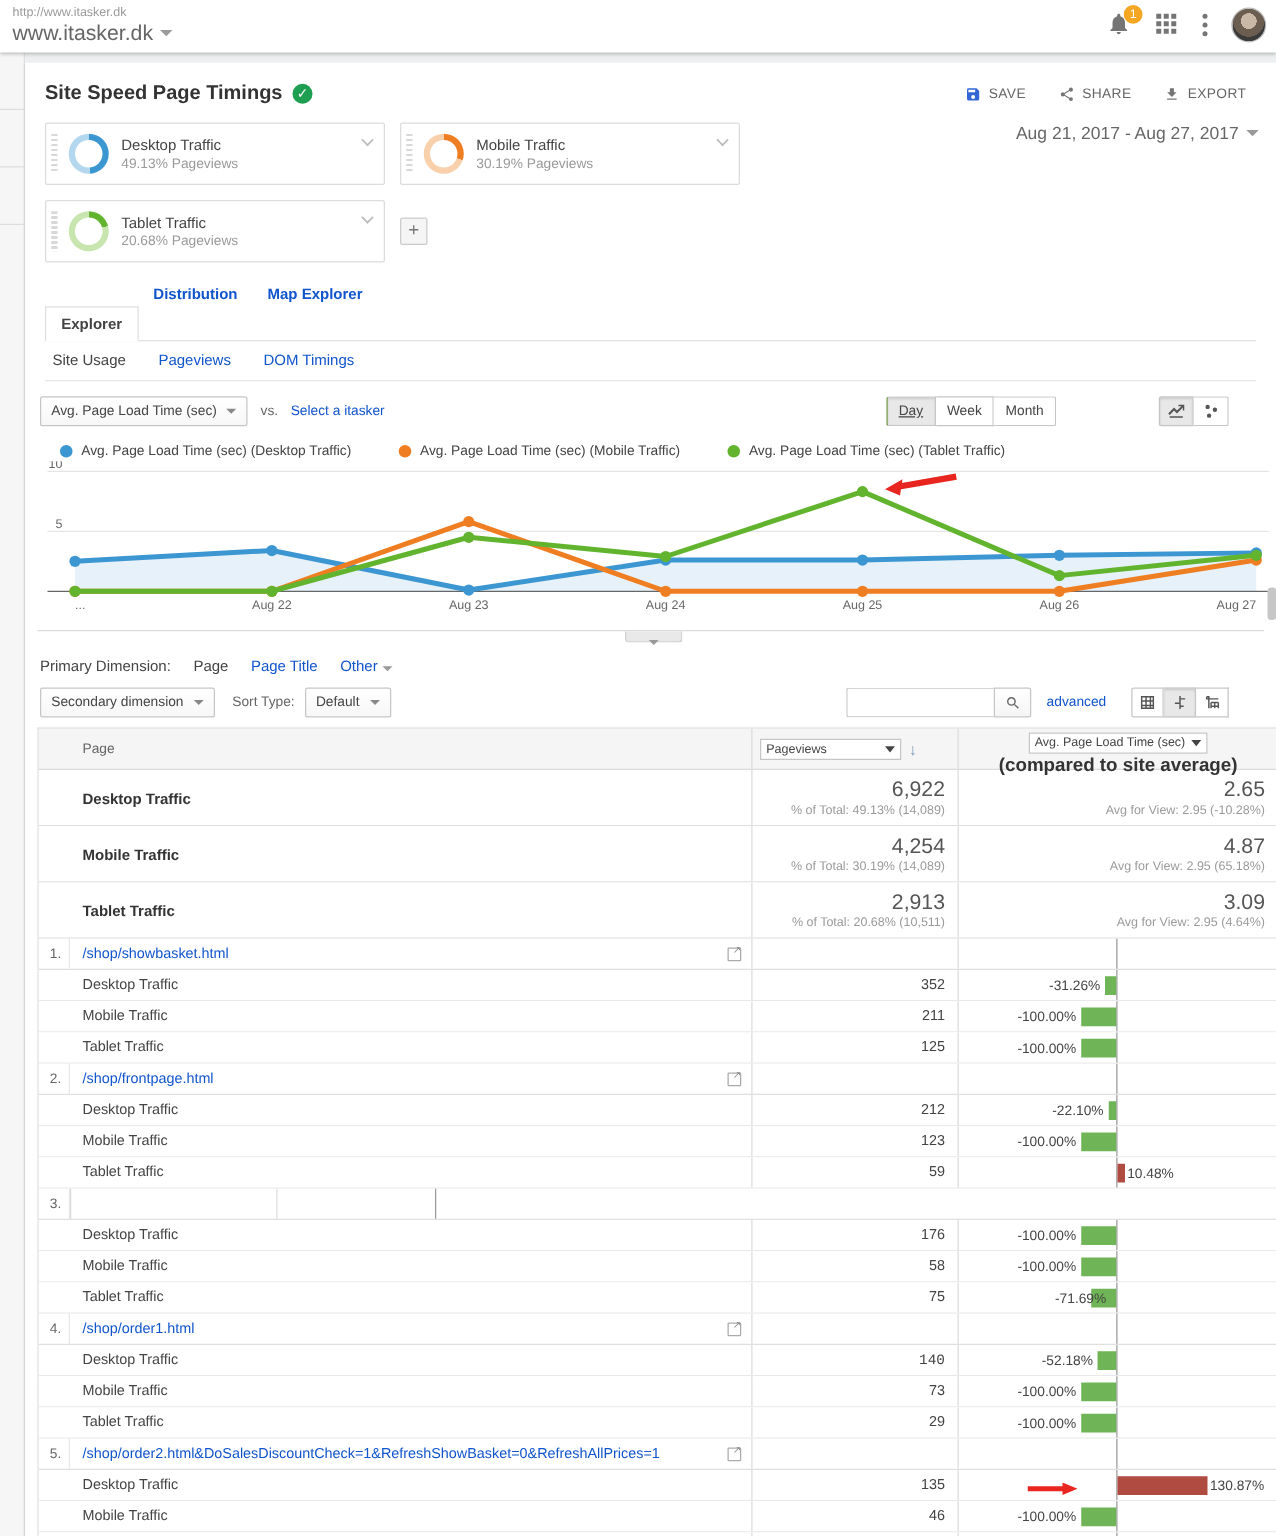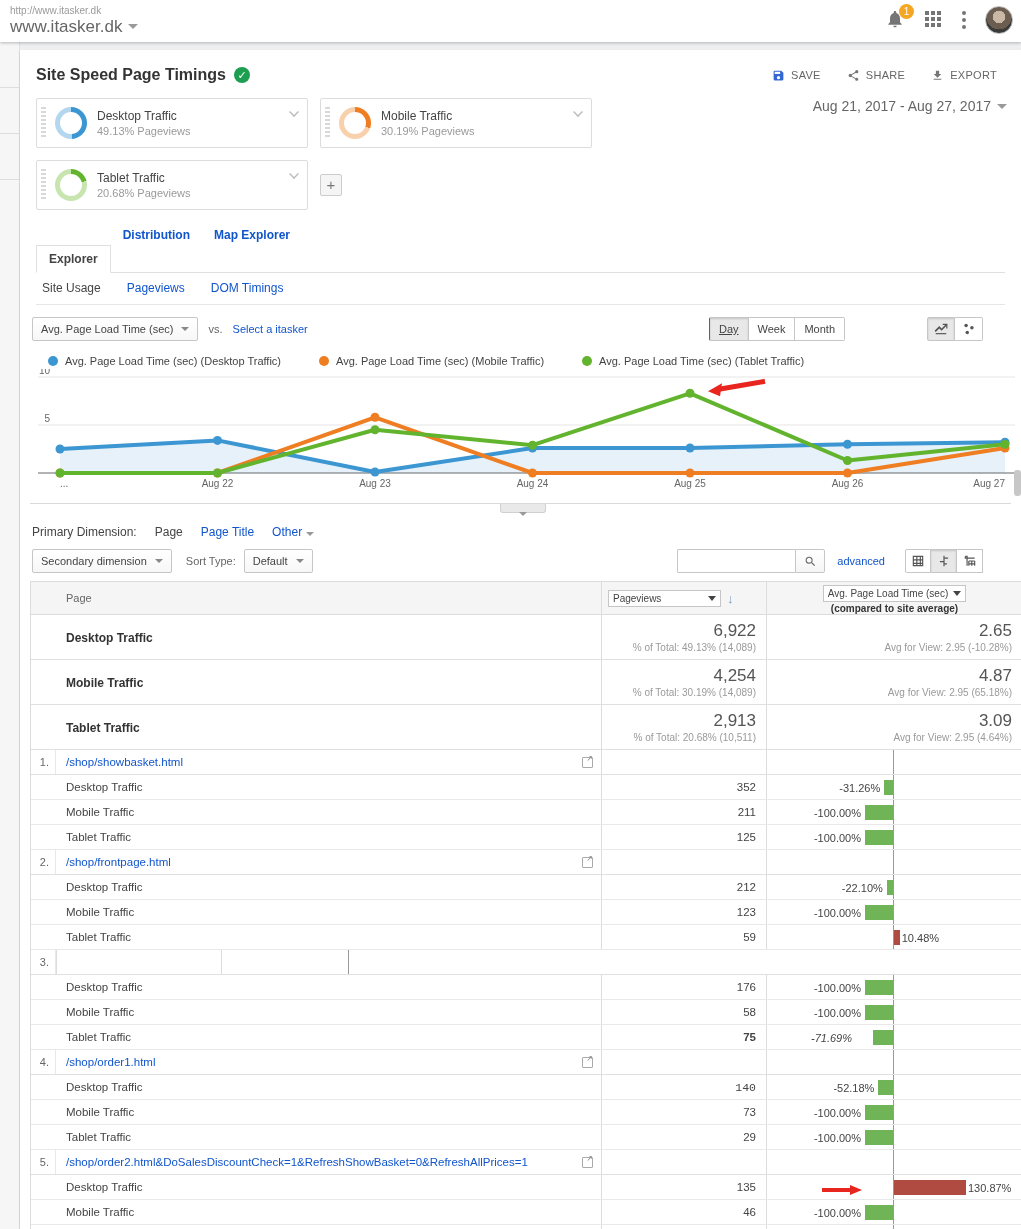--- a/index.html
+++ b/index.html
@@ -109,21 +109,21 @@
   .col-num { width:25px; flex:0 0 auto; border-right:none; }
   .col-page { width:545px; flex:0 0 auto; }
   .col-pv { width:165px; flex:0 0 auto; border-left:1px solid #dcdcdc; }
   .col-bar { width:256px; flex:0 0 auto; border-left:1px solid #dcdcdc; position:relative; }
   .th-page { font-size:11px; color:#666; padding:10px 0 0 10px; }
   .th-pv { display:flex; align-items:center; gap:6px; padding-left:6px; }
   .mini-select { border:1px solid #c6c6c6; background:#fff; font-size:10px; color:#444; padding:2px 4px; display:inline-flex; align-items:center; gap:5px; cursor:pointer; white-space:nowrap; }
   .mini-select .caret { width:0;height:0;border-left:4px solid transparent;border-right:4px solid transparent;border-top:5px solid #444; }
   .sort-arrow { color:#7b9ab8; font-size:13px; cursor:pointer; }
   .th-bar { text-align:center; padding-top:3px; }
-  .th-bar-sub { font-size:10px; font-weight:bold; color:#333; margin-top:1px; }
+  .th-bar-sub { font-size:15px; font-weight:bold; color:#333; margin-top:1px; }
   .sum-row { display:flex; border-bottom:1px solid #e0e0e0; height:45px; background:#fff; }
   .sum-label { padding:16px 0 0 10px; font-weight:bold; color:#333; font-size:12px; }
   .num-big { text-align:right; padding:6px 10px 0 0; font-size:17px; color:#555; }
   .num-sub { text-align:right; padding:1px 10px 0 0; font-size:10px; color:#9a9a9a; }
   .url-row { display:flex; border-bottom:1px solid #e0e0e0; height:25px; background:#fff; }
   .url-num { text-align:right; padding:6px 6px 0 0; color:#666; font-size:11px; border-right:1px solid #e8e8e8; }
   .url-cell { display:flex; align-items:center; justify-content:space-between; padding:0 8px 0 10px; }
   .url-link { color:#1155cc; font-size:11.5px; cursor:pointer; text-decoration:none; }
   .ext-icon { width:11px; height:11px; border:1px solid #aaa; border-radius:1px; position:relative; cursor:pointer; flex:0 0 auto; }
   .ext-icon::after { content:"\2197"; position:absolute; top:-4px; right:-1px; font-size:8px; color:#888; }
@@ -543,25 +543,25 @@
           <div class="col-pv pv-val" style="font-weight: normal;">58</div>
           <div class="col-bar">
             <div class="axis-line"></div>
             <div class="bar-neg" style="width: 28px; left: 98px;"></div>
             <div class="bar-label" style="right: 161px;">-100.00%</div>
           </div>
         </div>
         <div class="sub-row">
           <div class="col-num"></div>
           <div class="col-page sub-label">Tablet Traffic</div>
-          <div class="col-pv pv-val" style="font-weight: bold; padding-left: 40px;">75</div>
+          <div class="col-pv pv-val" style="font-weight: normal; padding-left: 40px;">75</div>
           <div class="col-bar">
             <div class="axis-line"></div>
             <div class="bar-neg" style="width: 20.0732px; left: 105.927px;"></div>
-            <div class="bar-label" style="right: 170px; font-style: italic;">-71.69%</div>
+            <div class="bar-label" style="right: 137px;">-71.69%</div>
           </div>
         </div>
         <div class="url-row">
           <div class="col-num url-num">4.</div>
           <div class="col-page url-cell">
             <a class="url-link">/shop/order1.html</a>
             <span class="ext-icon"></span>
           </div>
           <div class="col-pv"></div>
           <div class="col-bar">

